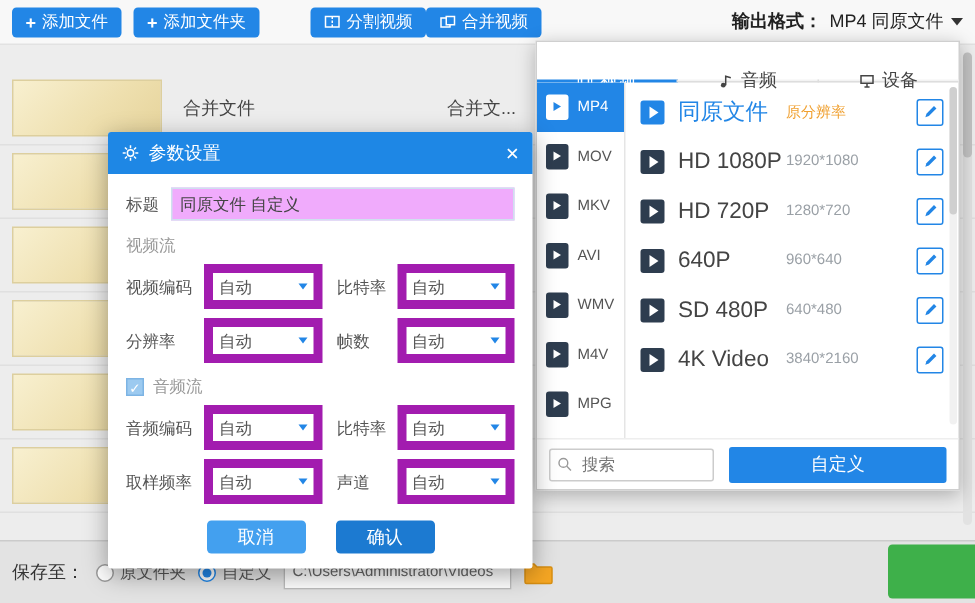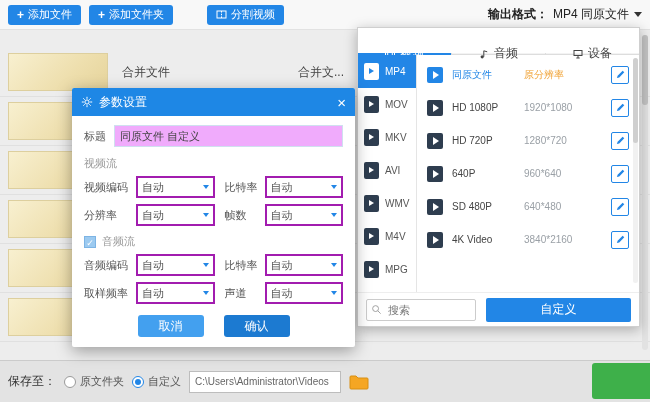--- a/index.html
+++ b/index.html
@@ -43,21 +43,21 @@
   .dlg-close{margin-left:auto;cursor:pointer;font-size:15px;line-height:1;color:#fff;}
   .dlg-body{padding:9px 12px 10px;font-size:11px;}
   .row-title{display:flex;align-items:center;gap:8px;}
   .ft-label{color:#555;flex:none;}
   .title-input{flex:1;height:20px;border:1px solid #cfe0ef;background:#f0abfc;font-size:11px;
                color:#444;padding:0 5px;font-family:inherit;outline:none;}
   .section-label{color:#999;margin:9px 0 5px;}
   .grid-row{display:flex;align-items:center;margin-bottom:6px;}
   .flabel{color:#555;width:52px;flex:none;}
   .flabel2{color:#555;width:40px;flex:none;margin-left:10px;}
-  .sel{width:68px;height:18px;border:2px solid #a21caf;background:#fff;display:flex;
+  .sel{width:68px;height:18px;border:6px solid #a21caf;background:#fff;display:flex;
        align-items:center;justify-content:space-between;padding:0 4px;color:#555;cursor:pointer;
        box-sizing:content-box;}
   .caret-blue{width:0;height:0;border-left:3.5px solid transparent;border-right:3.5px solid transparent;
               border-top:4.5px solid #2286e6;}
   .audio-check{display:flex;align-items:center;gap:6px;margin:8px 0 5px;}
   .checkbox{width:12px;height:12px;background:#9ccaf0;border:1px solid #7db4e4;color:#fff;
             font-size:9px;line-height:12px;text-align:center;cursor:pointer;box-sizing:border-box;}
   .dlg-buttons{display:flex;justify-content:center;gap:20px;margin-top:11px;}
   .dlg-btn{width:66px;height:22px;border:none;border-radius:3px;color:#fff;font-size:12px;
            cursor:pointer;font-family:inherit;}
@@ -84,21 +84,21 @@
   .fmt-item.active .fmt-icon::after{border-left-color:#2286e6;}
   .fmt-label{font-size:10px;color:#555;}
   .fmt-item.active .fmt-label{color:#fff;}
   .preset-list{flex:1;position:relative;padding-top:3px;min-width:0;}
   .preset-row{height:33px;display:flex;align-items:center;padding:0 10px 0 10px;cursor:pointer;}
   .pd-icon{width:16px;height:16px;background:#2e3d4f;border-radius:2px;position:relative;
            flex:none;margin-right:9px;}
   .pd-icon::after{content:"";position:absolute;left:6px;top:4px;border-left:6px solid #fff;
                   border-top:4px solid transparent;border-bottom:4px solid transparent;}
   .preset-row.hl .pd-icon{background:#2286e6;}
-  .pname{font-size:10px;color:#444;width:72px;flex:none;}
+  .pname{font-size:15px;color:#444;width:72px;flex:none;}
   .preset-row.hl .pname{color:#2286e6;}
   .pres{font-size:10px;color:#9aa0a6;flex:1;}
   .preset-row.hl .pres{color:#f0a030;}
   .edit-box{width:16px;height:16px;border:1px solid #2286e6;border-radius:2px;display:flex;
             align-items:center;justify-content:center;color:#2286e6;cursor:pointer;flex:none;
             background:#fff;}
   .panel-scrollbar{position:absolute;right:1px;top:3px;width:5px;height:225px;background:#f1f1f1;
                    border-radius:3px;}
   .panel-scrollbar .thumb-bar{width:5px;height:85px;background:#cfcfcf;border-radius:3px;}
   .panel-bottom{flex:none;height:33px;display:flex;align-items:center;gap:10px;padding:0 8px;
@@ -153,20 +153,29 @@
     <div class="mid-group">
       <button class="tb-btn">
         <span>
           <svg width="11" height="11" viewBox="0 0 11 11">
               <rect x="1" y="2" width="9" height="7" fill="none" stroke="#fff"></rect>
               <path d="M5.5 2v7" stroke="#fff" stroke-dasharray="1.6 1.1"></path>
             </svg>
         </span>
         <span>分割视频</span>
       </button>
+      <button class="tb-btn">
+        <span>
+          <svg width="11" height="11" viewBox="0 0 11 11">
+              <rect x="1" y="3" width="6" height="6" fill="none" stroke="#fff"></rect>
+              <rect x="4.5" y="2" width="5.5" height="5.5" fill="#2286e6" stroke="#fff"></rect>
+            </svg>
+        </span>
+        <span>合并视频</span>
+      </button>
     </div>
     <div class="out-format">
       <span class="out-label">输出格式：</span>
       <span class="out-value">MP4 同原文件</span>
       <span class="caret-dark"></span>
     </div>
   </div>
 
   <div class="file-list">
     <div class="file-row">

